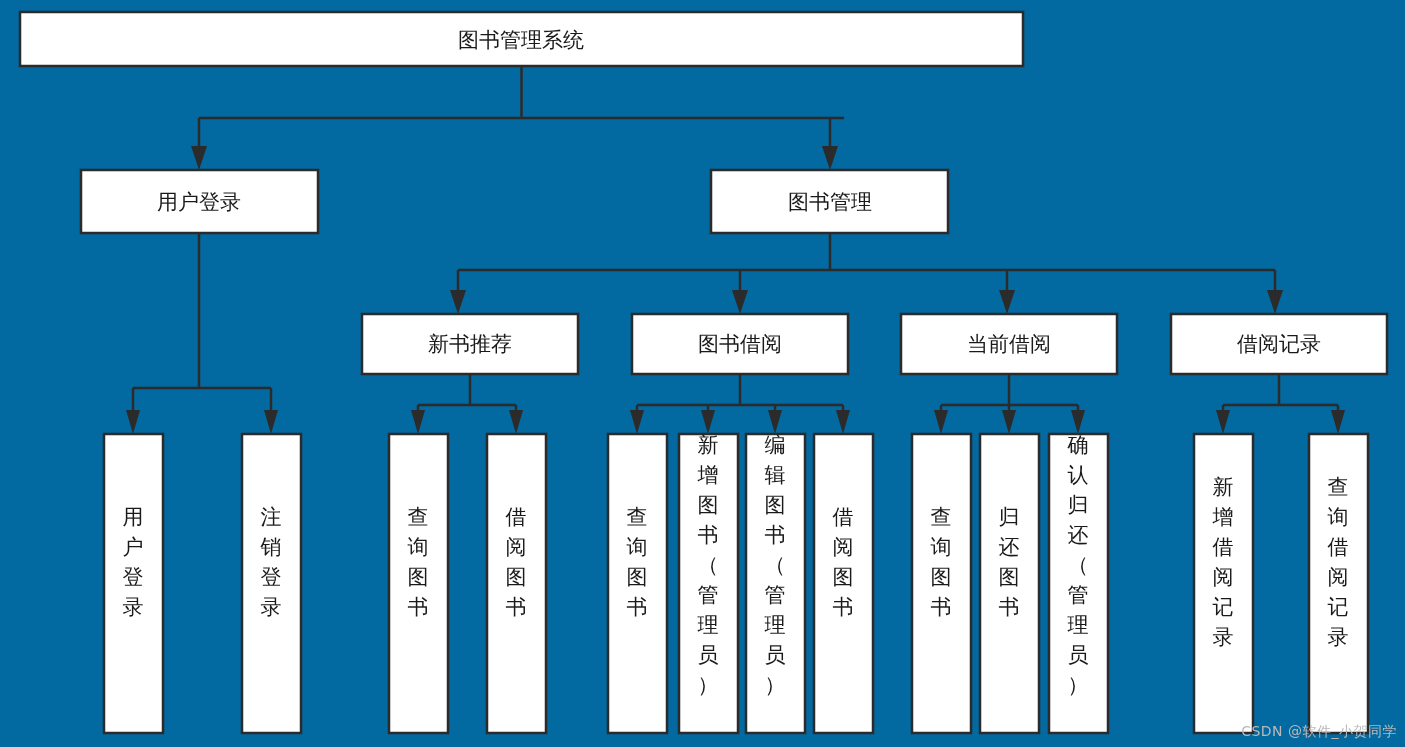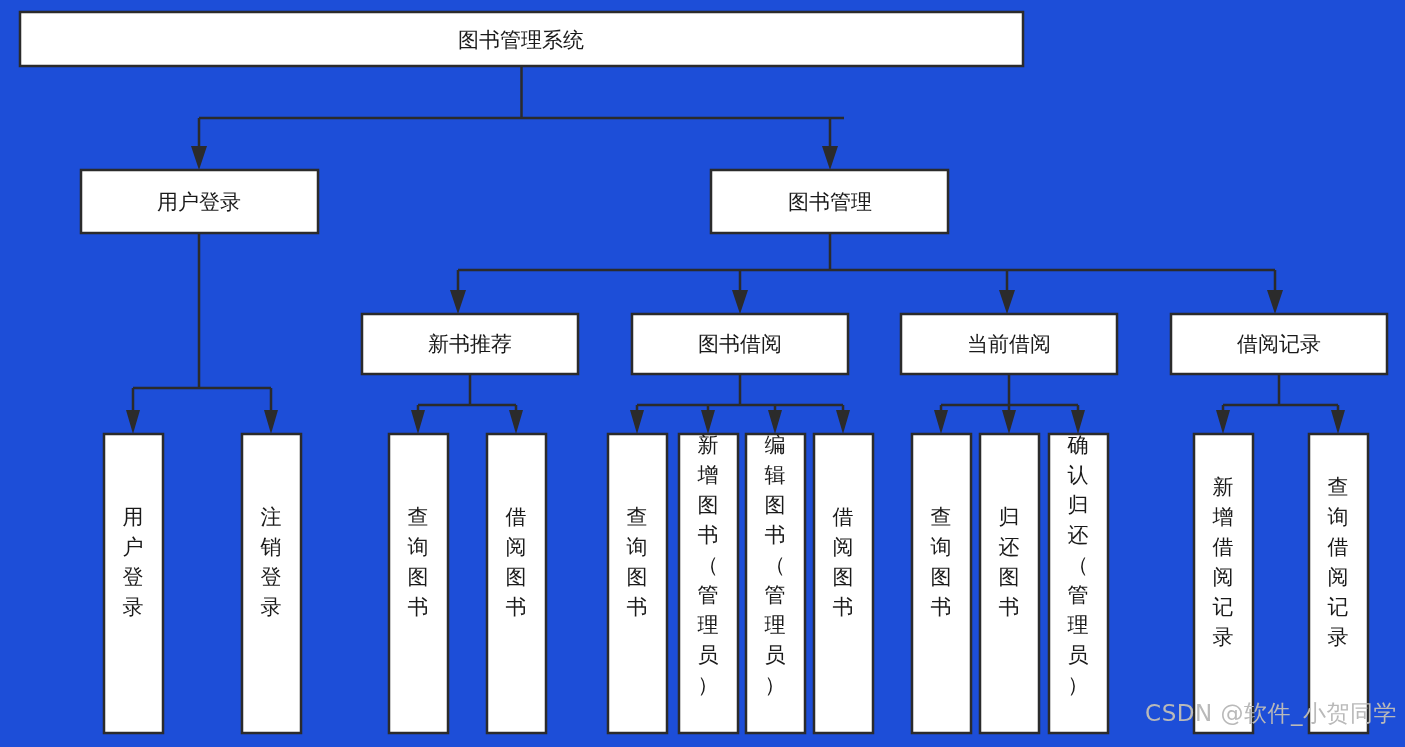--- a/index.html
+++ b/index.html
@@ -10,21 +10,21 @@
   body {
     width: 1405px;
     height: 747px;
     font-family: "DejaVu Sans", "Liberation Sans", sans-serif;
     overflow: hidden;
   }
   #diagram-root {
     position: relative;
     width: 1405px;
     height: 747px;
-    background: #1d4ed8;
+    background: #0369a1;
   }
   svg.diagram-canvas {
     position: absolute;
     left: 0;
     top: 0;
     width: 1405px;
     height: 747px;
   }
   .node-box {
     fill: #ffffff;
@@ -49,23 +49,23 @@
   }
   .node-label-vertical {
     fill: #1a1a1a;
     font-family: "DejaVu Sans", "Liberation Sans", sans-serif;
     font-size: 21px;
     text-anchor: middle;
   }
   .watermark-text {
     position: absolute;
     right: 8px;
-    bottom: 18px;
-    font-family: "DejaVu Sans", "Liberation Sans", sans-serif;
-    font-size: 23px;
+    bottom: 6px;
+    font-family: "DejaVu Sans", "Liberation Sans", sans-serif;
+    font-size: 14px;
     color: #b9b9b9;
     white-space: nowrap;
     letter-spacing: 0.5px;
   }
 </style>
 </head>
 <body>
 
 <div id="diagram-root">
 

